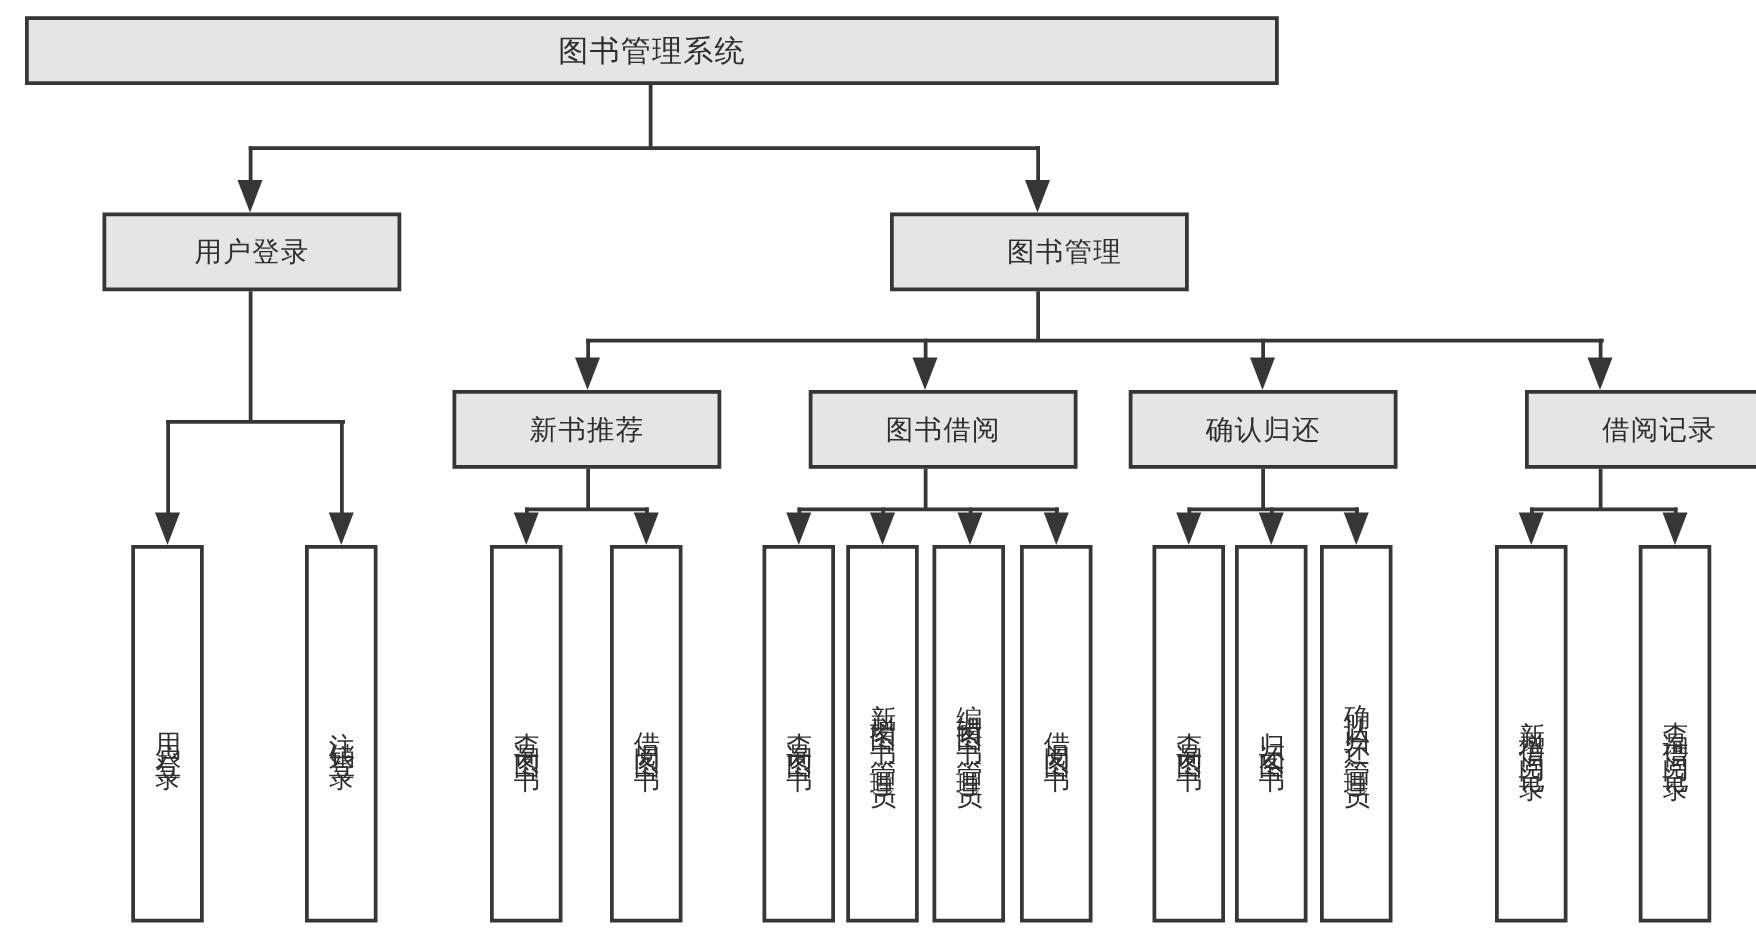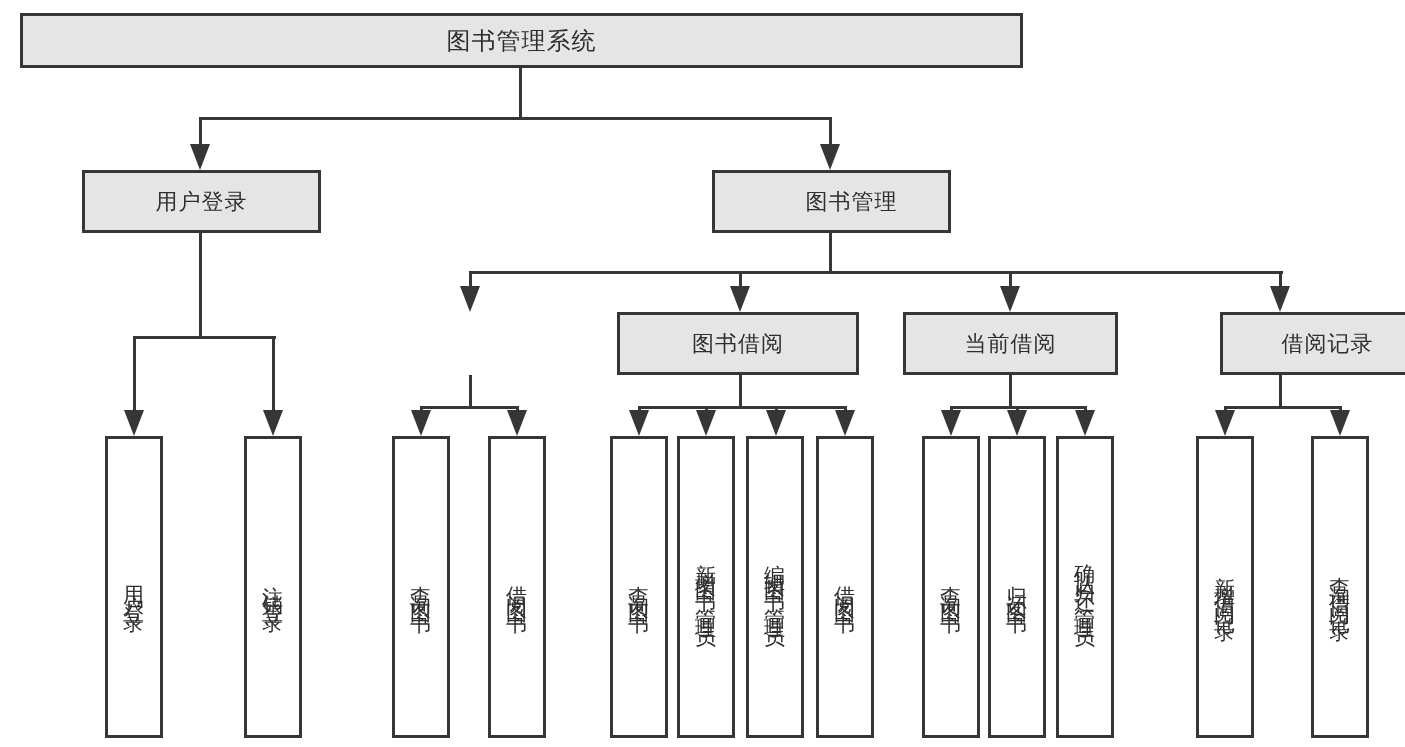--- a/index.html
+++ b/index.html
@@ -34,22 +34,23 @@
 </head>
 <body>
 
 <div class="stage">
 
   <div class="box root" style="left:20px;top:13px;width:1003px;height:55px;">图书管理系统</div>
 
   <div class="box" style="left:82px;top:170px;width:239px;height:63px;">用户登录</div>
   <div class="box" style="left:712px;top:170px;width:239px;height:63px;padding-left:40px;">图书管理</div>
 
-  <div class="box" style="left:617px;top:312px;width:242px;height:63px;">图书借阅</div>
-  <div class="box" style="left:903px;top:312px;width:215px;height:63px;">当前借阅</div>
+  <div class="box" style="left:362px;top:312px;width:215px;height:63px;">新书推荐</div>
+  <div class="box" style="left:647px;top:312px;width:215px;height:63px;">图书借阅</div>
+  <div class="box" style="left:903px;top:312px;width:215px;height:63px;">确认归还</div>
   <div class="box" style="left:1220px;top:312px;width:215px;height:63px;">借阅记录</div>
 
   <div class="vbox" style="left:105px;top:436px;width:58px;height:302px;">用户登录</div>
   <div class="vbox" style="left:244px;top:436px;width:58px;height:302px;">注销登录</div>
   <div class="vbox" style="left:392px;top:436px;width:58px;height:302px;">查询图书</div>
   <div class="vbox" style="left:488px;top:436px;width:58px;height:302px;">借阅图书</div>
   <div class="vbox" style="left:610px;top:436px;width:58px;height:302px;">查询图书</div>
   <div class="vbox" style="left:677px;top:436px;width:58px;height:302px;">新增图书（管理员）</div>
   <div class="vbox" style="left:746px;top:436px;width:58px;height:302px;">编辑图书（管理员）</div>
   <div class="vbox" style="left:816px;top:436px;width:58px;height:302px;">借阅图书</div>

